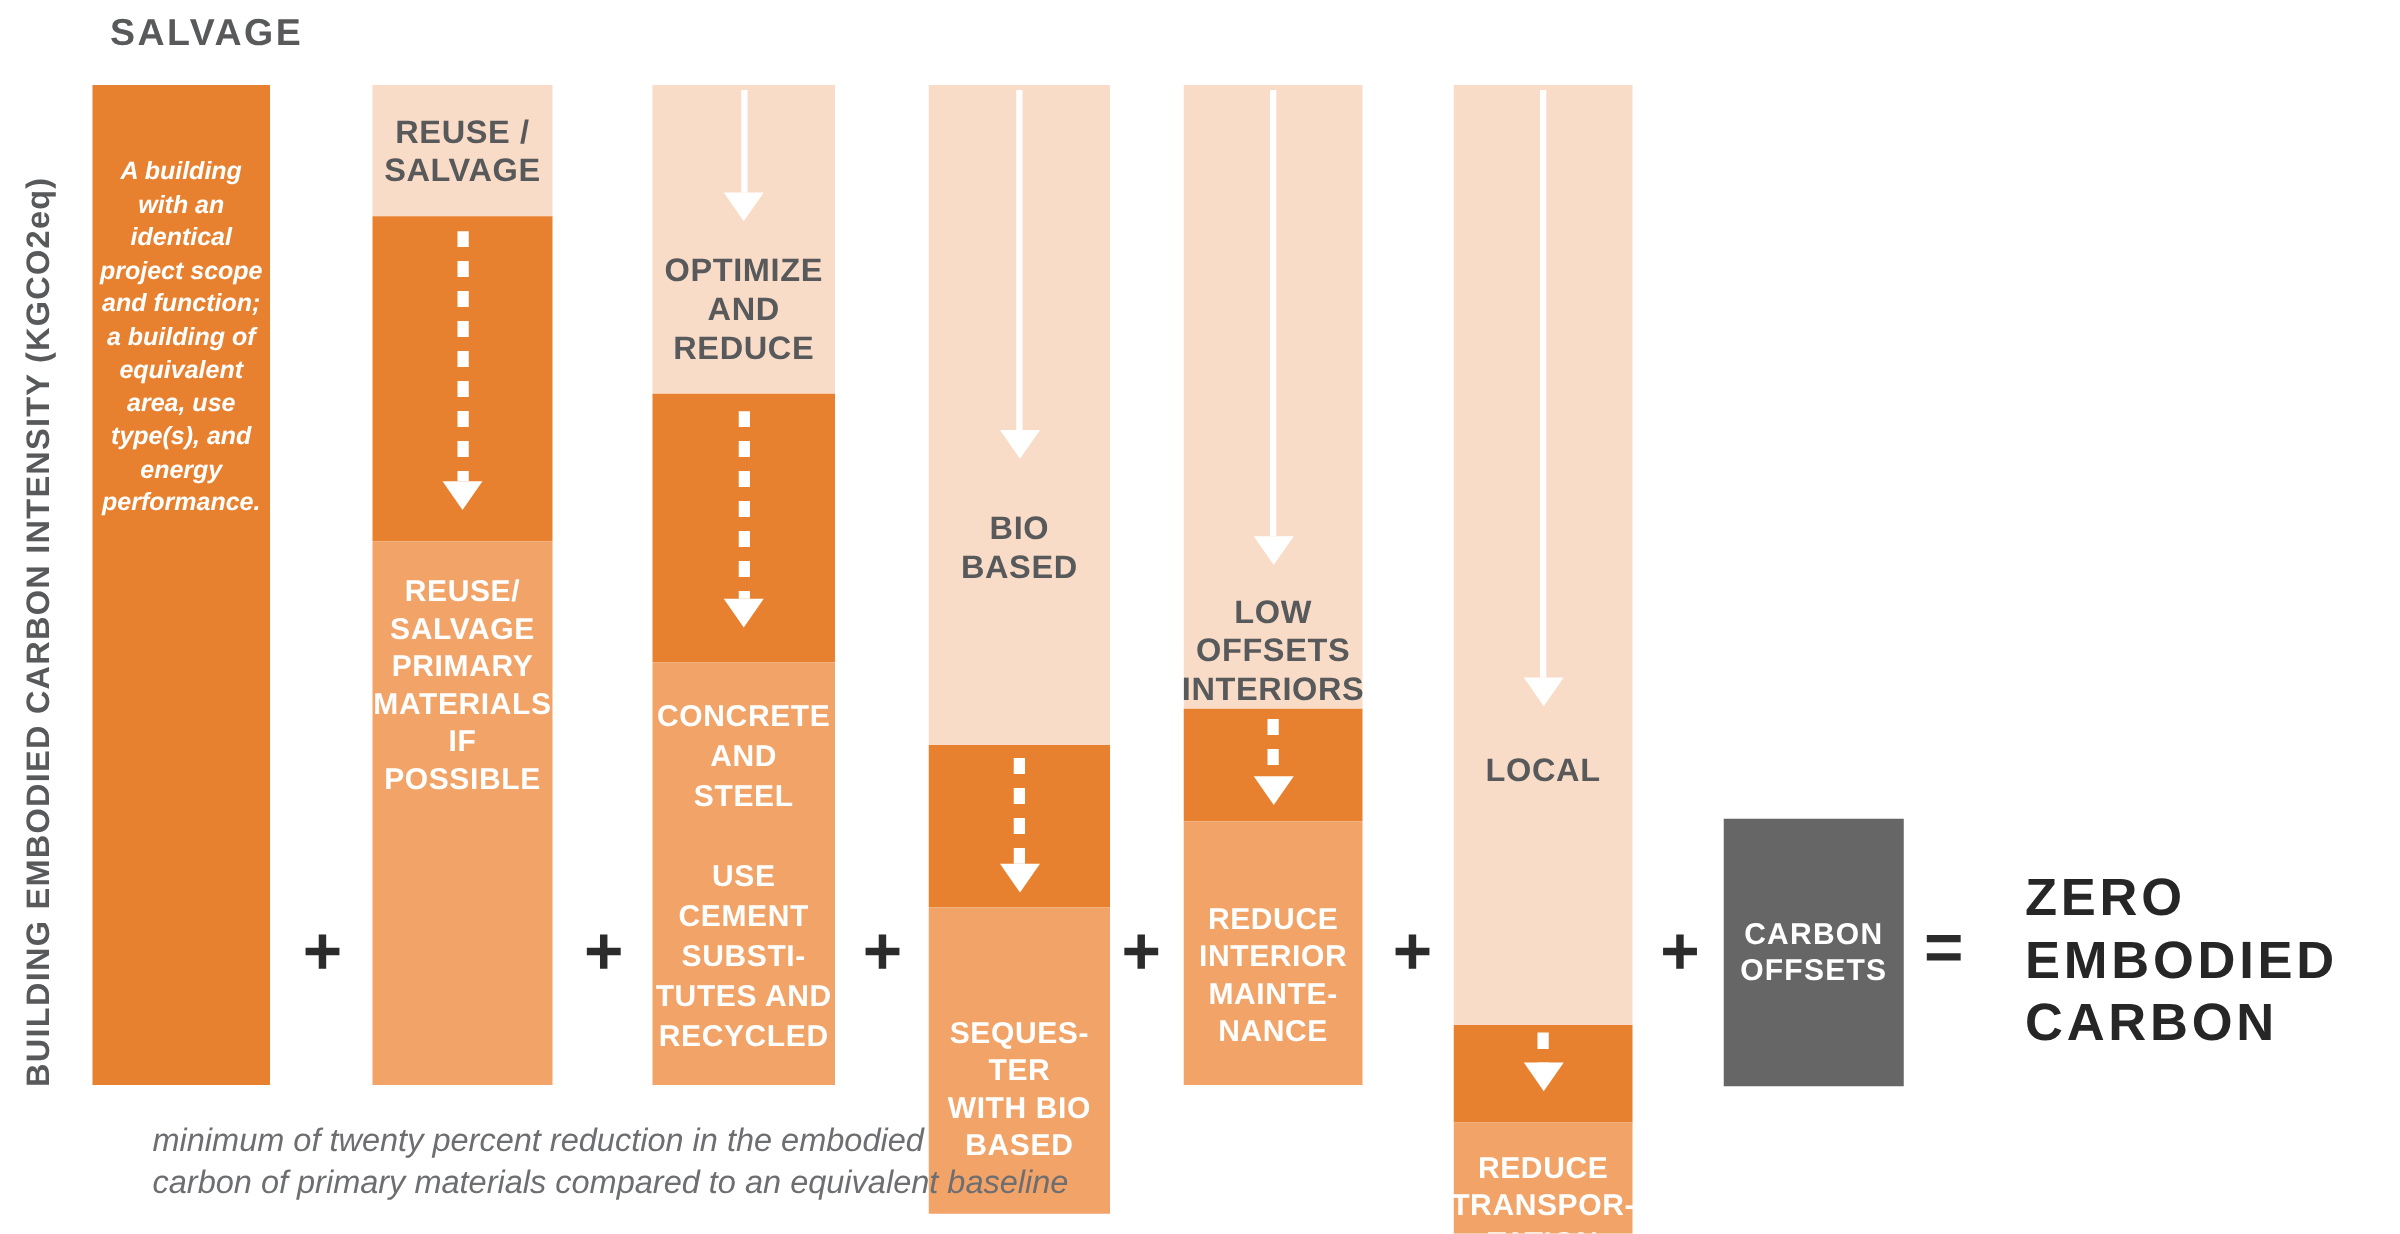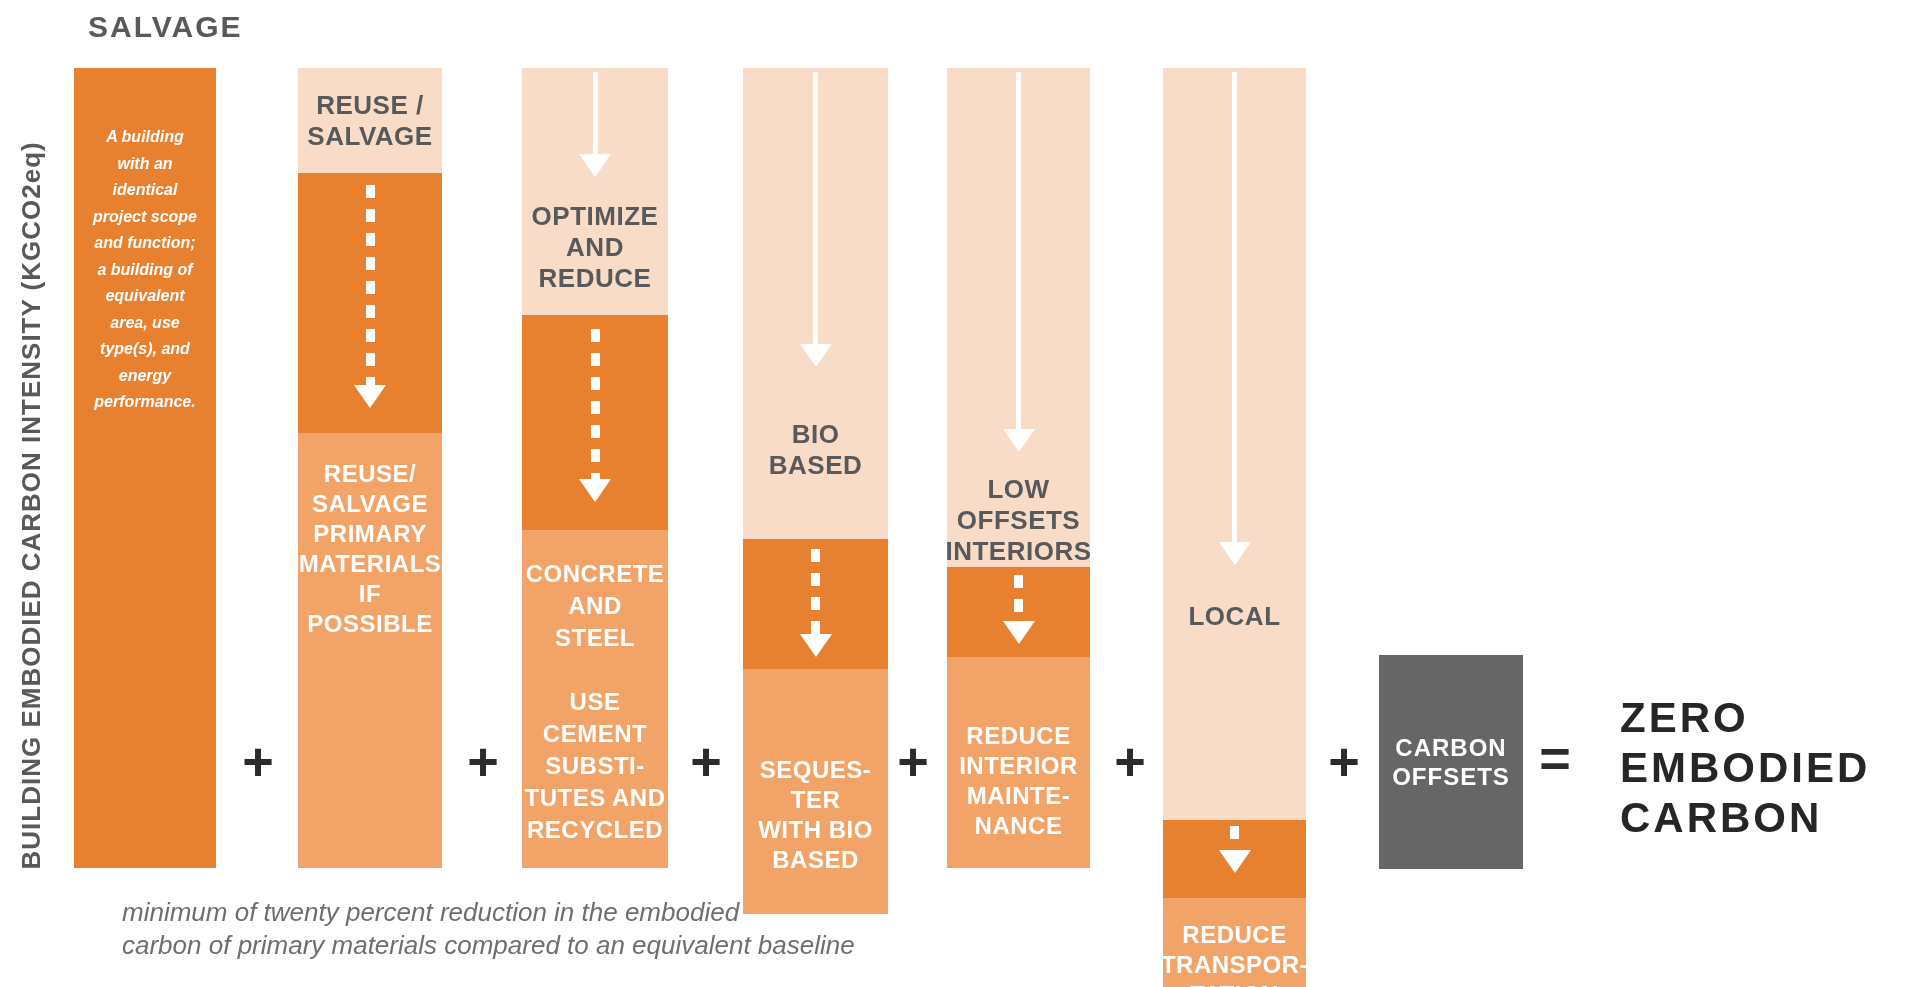--- a/index.html
+++ b/index.html
@@ -25,21 +25,21 @@
   .seg.light  { background:#F2A368; }
   .seg-header {
     color:#58595B; font-weight:bold; font-size:26px; line-height:31px;
     text-align:center; white-space:pre-line; letter-spacing:0.5px;
   }
   .seg-body {
     color:#ffffff; font-weight:bold; font-size:24px; line-height:30px;
     text-align:center; white-space:pre-line; letter-spacing:0.5px;
   }
   .baseline-text {
-    color:#ffffff; font-style:italic; font-weight:bold; font-size:16px;
+    color:#ffffff; font-style:italic; font-weight:bold; font-size:20px;
     line-height:26.5px; text-align:center; white-space:pre-line; padding-top:56px;
   }
   .arrow-solid, .arrow-dashed { display:flex; flex-direction:column; align-items:center; }
   .arrow-line-solid { width:5px; background:#ffffff; }
   .arrow-line-dashed {
     width:9px;
     background:repeating-linear-gradient(to bottom, #ffffff 0px, #ffffff 13px, rgba(255,255,255,0) 13px, rgba(255,255,255,0) 24px);
   }
   .arrow-head {
     width:0; height:0;
@@ -135,21 +135,21 @@
 
 USE
 CEMENT
 SUBSTI-
 TUTES AND
 RECYCLED</div>
     </div>
   </div>
 
   <div class="bar" style="left:743px; width:145px;">
-    <div class="seg peach" style="height:471px;gap:12px;">
+    <div class="seg peach" style="height:528px;">
       <div class="arrow-solid" style="margin-top:4px;">
         <div class="arrow-line-solid" style="height:272px;"></div>
         <div class="arrow-head"></div>
       </div>
       <div class="seg-header" style="margin-top:40px;">BIO
 BASED</div>
     </div>
     <div class="seg orange" style="height:130px;">
       <div class="arrow-dashed" style="margin-top:10px;">
         <div class="arrow-line-dashed" style="height:85px;"></div>

